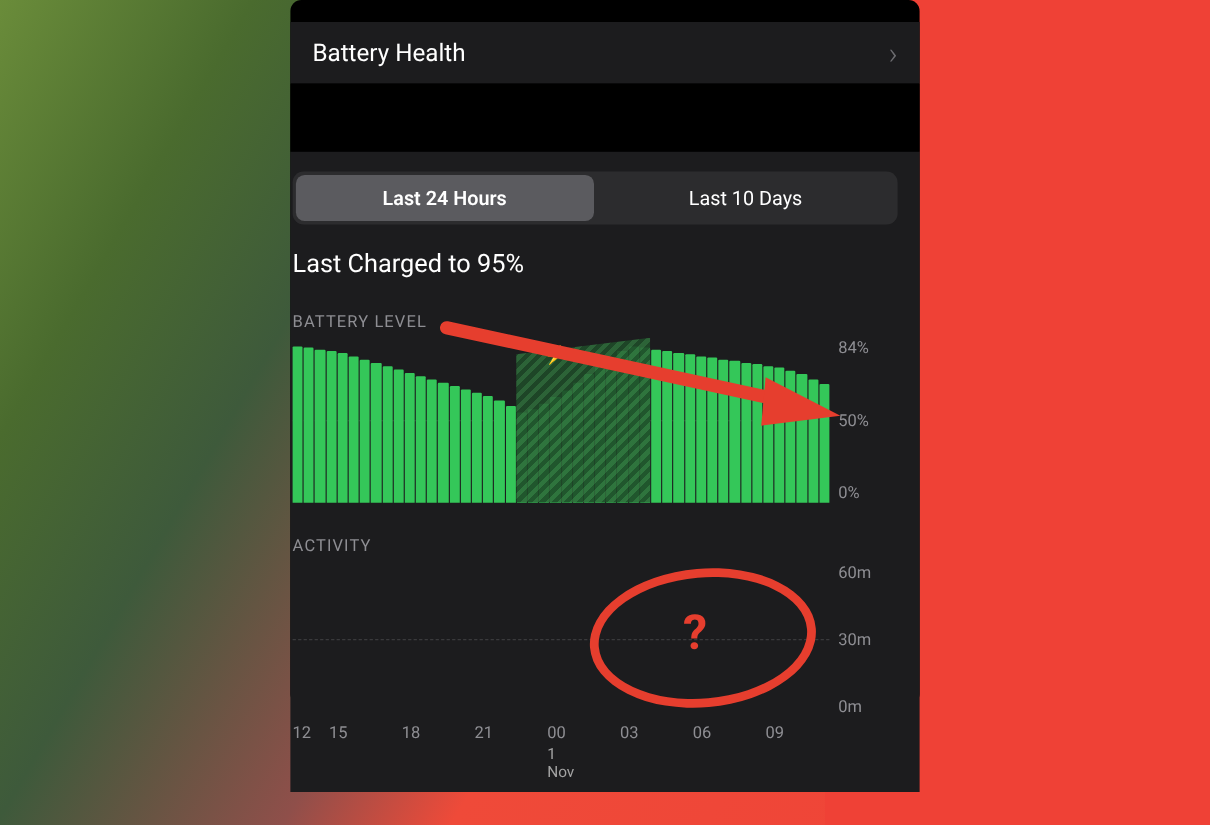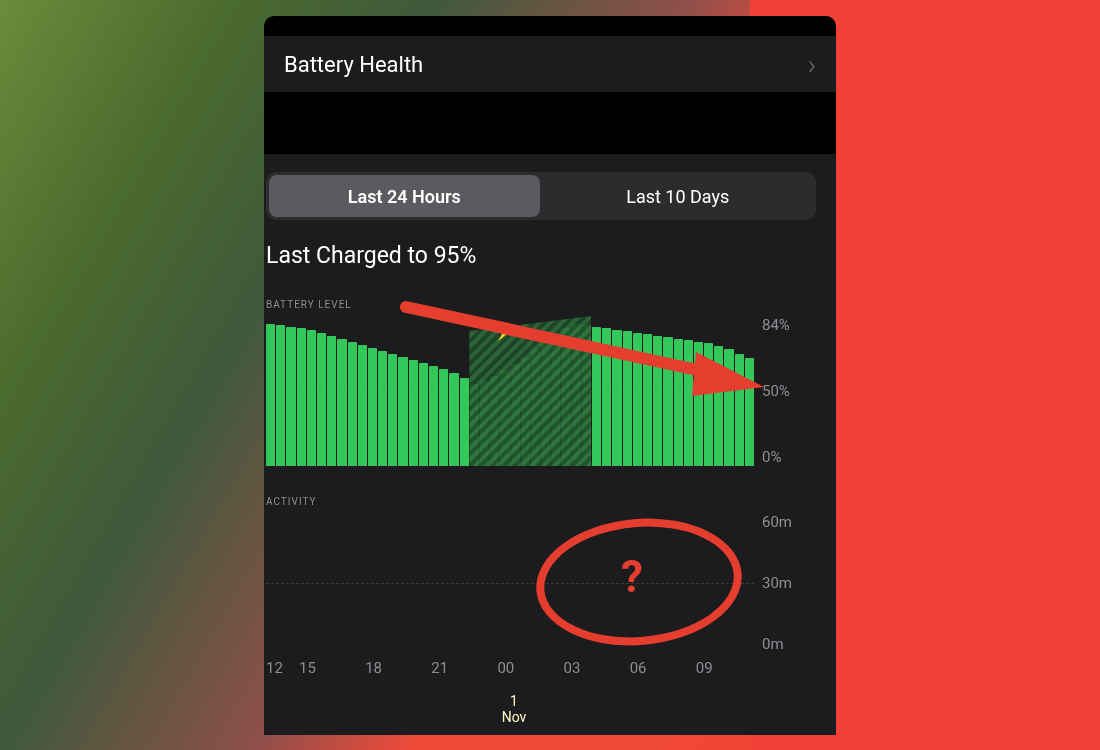--- a/index.html
+++ b/index.html
@@ -1,48 +1,48 @@
 <!DOCTYPE html>
 <html><head>
 <meta charset="utf-8">
 <style>
   html,body{margin:0;padding:0;width:1100px;height:750px;overflow:hidden;font-family:-apple-system,BlinkMacSystemFont,"Segoe UI",Roboto,Helvetica,Arial,sans-serif;}
   .bg{position:absolute;inset:0;background:linear-gradient(120deg,#6a8c3a 0%,#4a6b2e 15%,#3e5a3b 28%,#8f4f4a 45%,#ef4a39 55%,#ef4136 100%);}
   .bg .red{position:absolute;top:0;right:0;width:350px;height:750px;background:#ef4136;}
-  .phone{position:absolute;left:264px;top:16px;width:572px;height:641px;background:#000;border-radius:10px;}
+  .phone{position:absolute;left:264px;top:0;width:572px;height:641px;background:#000;border-radius:10px;}
   .row{background:#1c1c1e;display:flex;align-items:center;justify-content:space-between;padding:0 20px;}
   .row.topgap{margin-top:20px;}
   .row.link{height:56px;}
   .row.link .label{color:#fff;font-size:22px;font-weight:400;}
   .chev{color:#6c6c70;font-size:28px;font-weight:300;}
   .blackgap{height:62px;background:#000;}
   .panel{background:#1c1c1e;padding:18px 20px 10px 2px;}
   .seg{background:#2c2c2e;border-radius:10px;height:42px;display:flex;padding:3px;gap:3px;}
   .seg .opt{flex:1;display:flex;align-items:center;justify-content:center;color:#fff;font-size:18px;border-radius:8px;}
   .seg .opt.sel{background:#5b5b5f;font-weight:600;}
   .charged-title{color:#fff;font-size:23px;margin-top:22px;}
   .charged-time{color:#8e8e93;font-size:18px;margin-top:6px;}
-  .sect-label{color:#8e8e93;font-size:10px;letter-spacing:1px;margin-top:30px;text-transform:uppercase;}
+  .sect-label{color:#8e8e93;font-size:15px;letter-spacing:1px;margin-top:30px;text-transform:uppercase;}
   .chart-wrap{position:relative;margin-top:6px;display:flex;}
   .chart{position:relative;flex:1;}
   .ylabels{width:54px;display:flex;flex-direction:column;justify-content:space-between;align-items:flex-start;padding-left:8px;color:#8e8e93;font-size:15px;}
   .battery-chart{height:150px;position:relative;}
   .battery-bars{position:absolute;inset:0;display:flex;align-items:flex-end;gap:1px;}
   .battery-bars .b{flex:1;background:#34c759;border-top-left-radius:1px;border-top-right-radius:1px;}
   .charging-hatch{position:absolute;top:0;height:100%;background:repeating-linear-gradient(-45deg,#2e6b3a 0 4px,#1e4a28 4px 8px);opacity:.9;}
   .bolt{position:absolute;color:#1c1c1e;font-size:16px;font-weight:900;}
   .grid-line{position:absolute;left:0;right:0;border-top:1px dashed #3a3a3c;}
   .activity-chart{height:140px;position:relative;}
   .activity-bars{position:absolute;inset:0;display:flex;align-items:flex-end;gap:6px;}
   .activity-bars .col{flex:1;display:flex;flex-direction:column;justify-content:flex-end;}
   .activity-bars .col .on{background:#2f8fff;width:100%;}
   .activity-bars .col .off{background:#7fbfff;width:100%;opacity:.85;}
   .xaxis{display:flex;color:#8e8e93;font-size:15px;margin-top:6px;}
   .xaxis .t{flex:1;text-align:left;}
-  .xaxis .date{font-size:14px;margin-top:16px;color:#fef9c3;text-align:center;}
+  .xaxis .date{font-size:14px;margin-top:3px;color:#a3a3a3;}
   .red-arrow{position:absolute;pointer-events:none;}
   .red-circle{position:absolute;pointer-events:none;border:8px solid #e63e2e;border-radius:50%;}
   .red-q{position:absolute;color:#e63e2e;font-size:44px;font-weight:700;pointer-events:none;}
 </style>
 </head>
 <body>
 
 <div class="bg">
     <div class="red"></div>
   </div>

